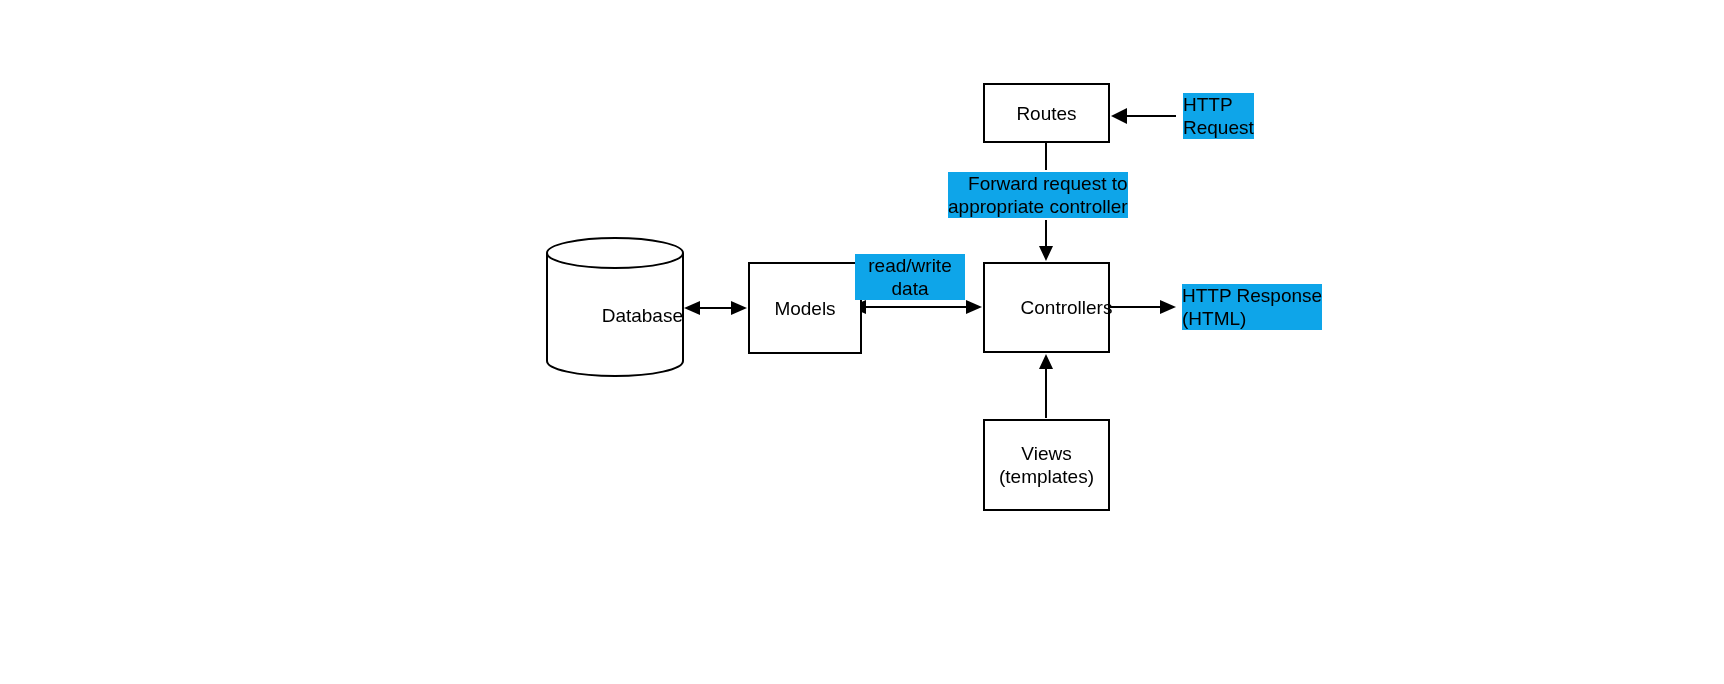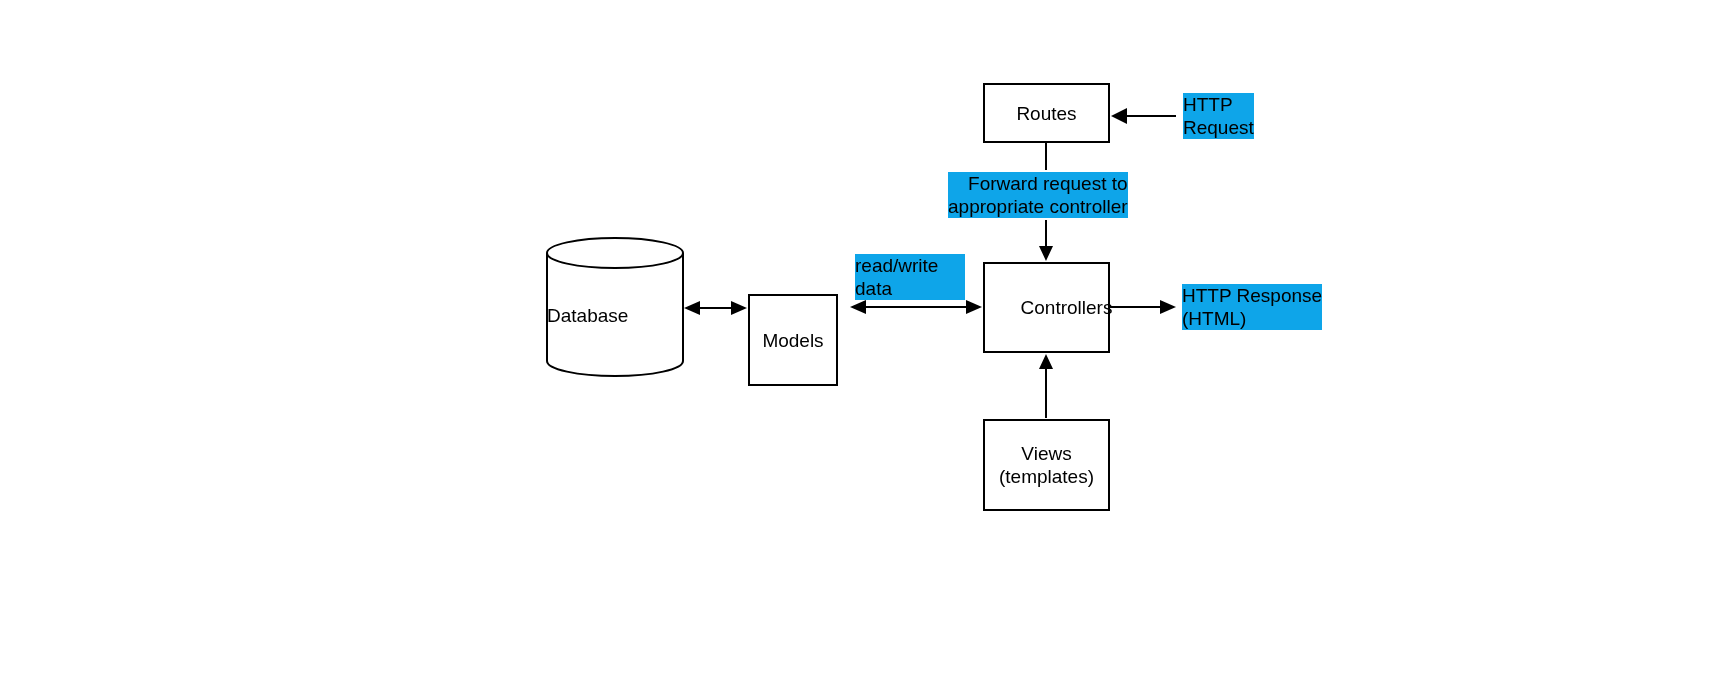--- a/index.html
+++ b/index.html
@@ -32,41 +32,41 @@
     align-items: center;
     justify-content: center;
     text-align: center;
     font-size: 19px;
     line-height: 23px;
     white-space: pre-line;
   }
   .node-routes      { left: 983px; top: 83px;  width: 127px; height: 60px; }
   .node-controllers { left: 983px; top: 262px; width: 127px; height: 91px; padding-left: 40px; }
   .node-views       { left: 983px; top: 419px; width: 127px; height: 92px; }
-  .node-models      { left: 748px; top: 262px; width: 90px; height: 92px; margin-top: 32px; }
+  .node-models      { left: 748px; top: 262px; width: 114px; height: 92px; }
   .db-label {
     position: absolute;
     left: 547px;
     top: 304px;
     width: 136px;
-    text-align: left;
+    text-align: right;
     font-size: 19px;
     line-height: 23px;
   }
   .edge-label {
     position: absolute;
     font-size: 19px;
     line-height: 23px;
     white-space: pre-line;
     background: #0ea5e9;
   }
   .label-http-request     { left: 1183px; top: 93px;  text-align: left; }
   .label-forward-request  { left: 948px;  top: 172px; text-align: right; }
   .label-http-response    { left: 1182px; top: 284px; text-align: left; }
-  .label-read-write       { left: 855px;  top: 254px; width: 110px; text-align: left; }
+  .label-read-write       { left: 855px;  top: 254px; width: 110px; text-align: center; }
   .shape-stroke {
     stroke: #000000;
     stroke-width: 2;
     fill: none;
   }
   .shape-fill {
     stroke: #000000;
     stroke-width: 2;
     fill: #ffffff;
   }

